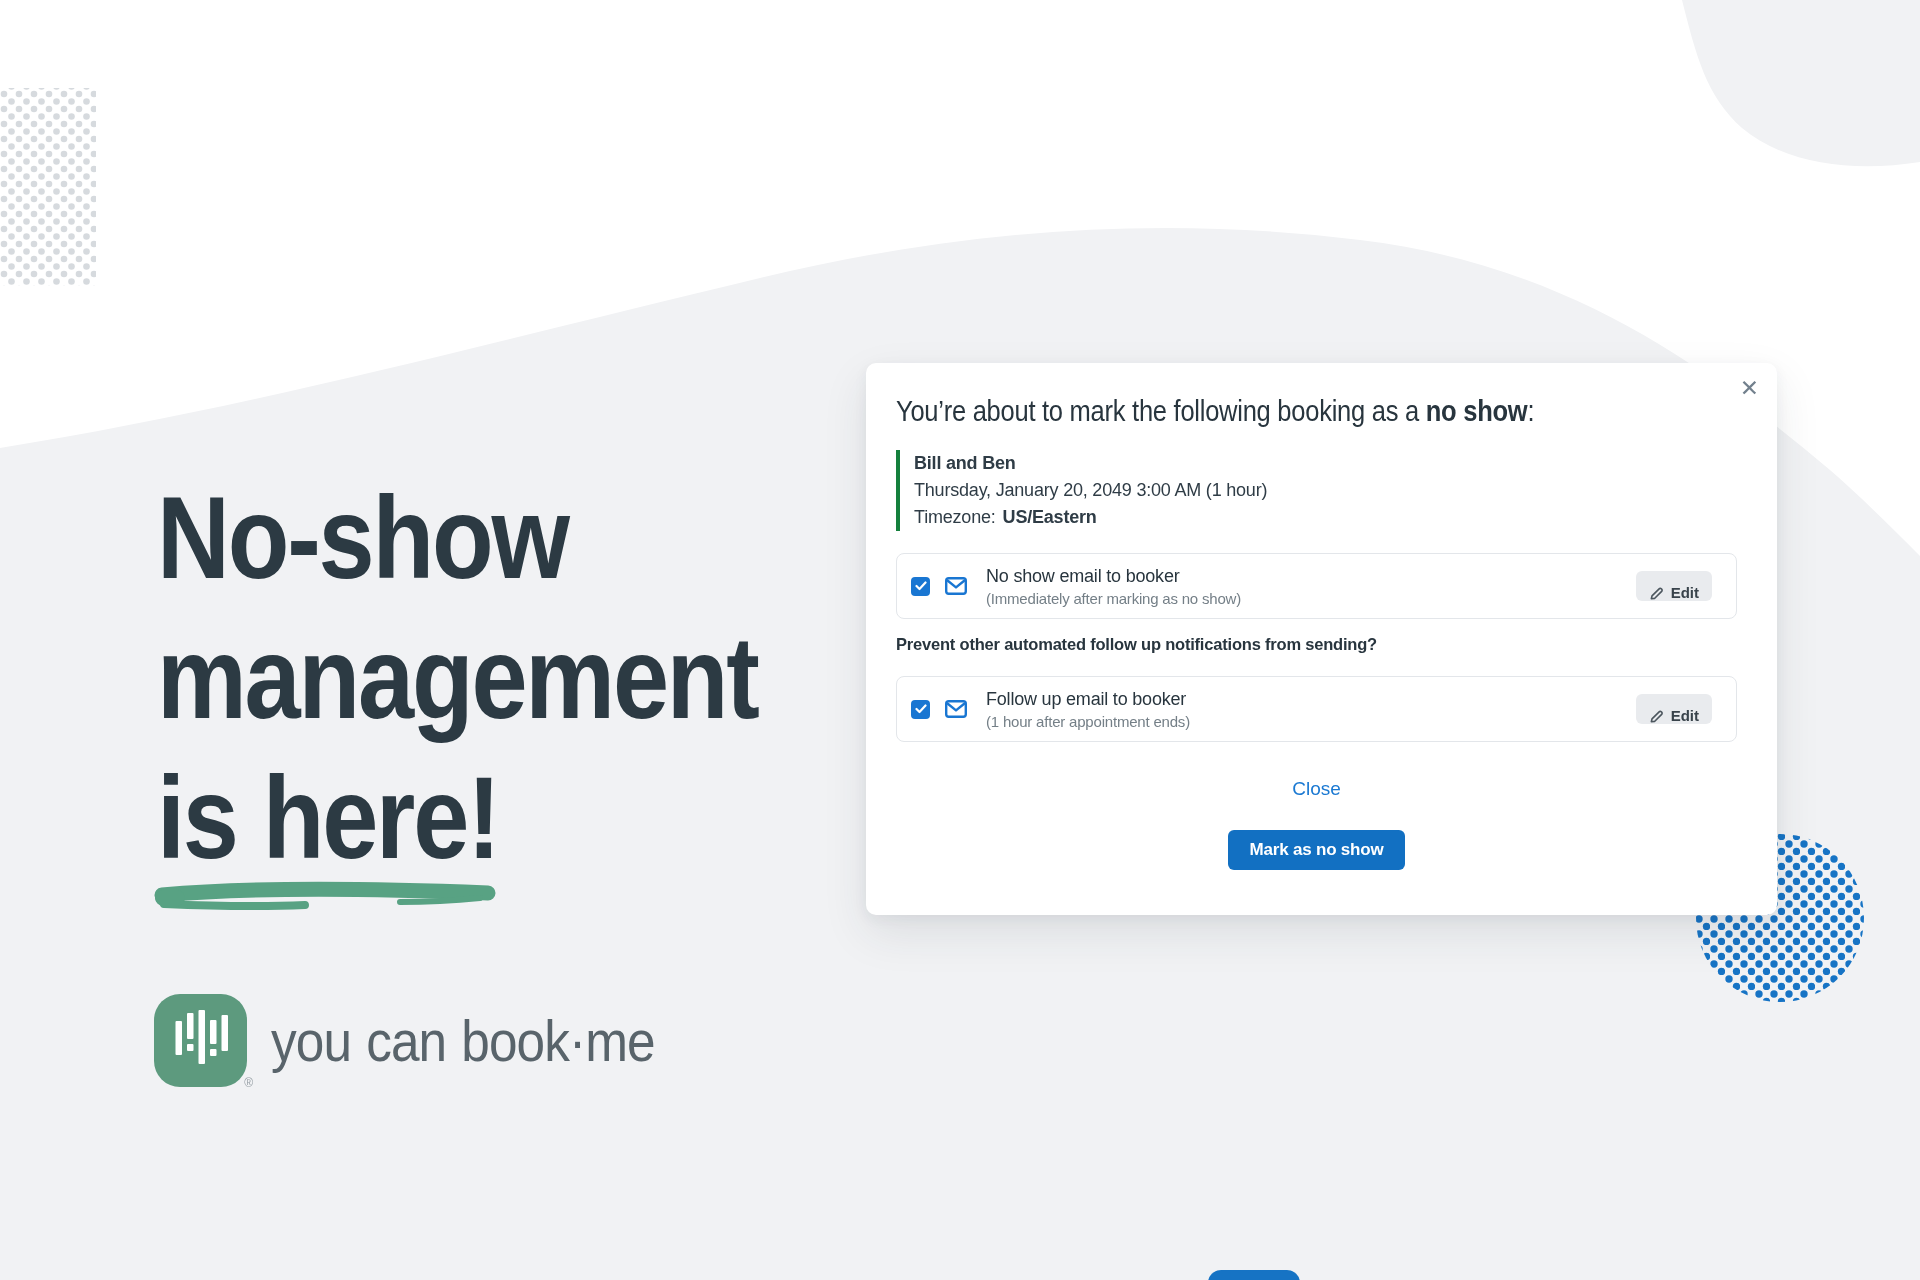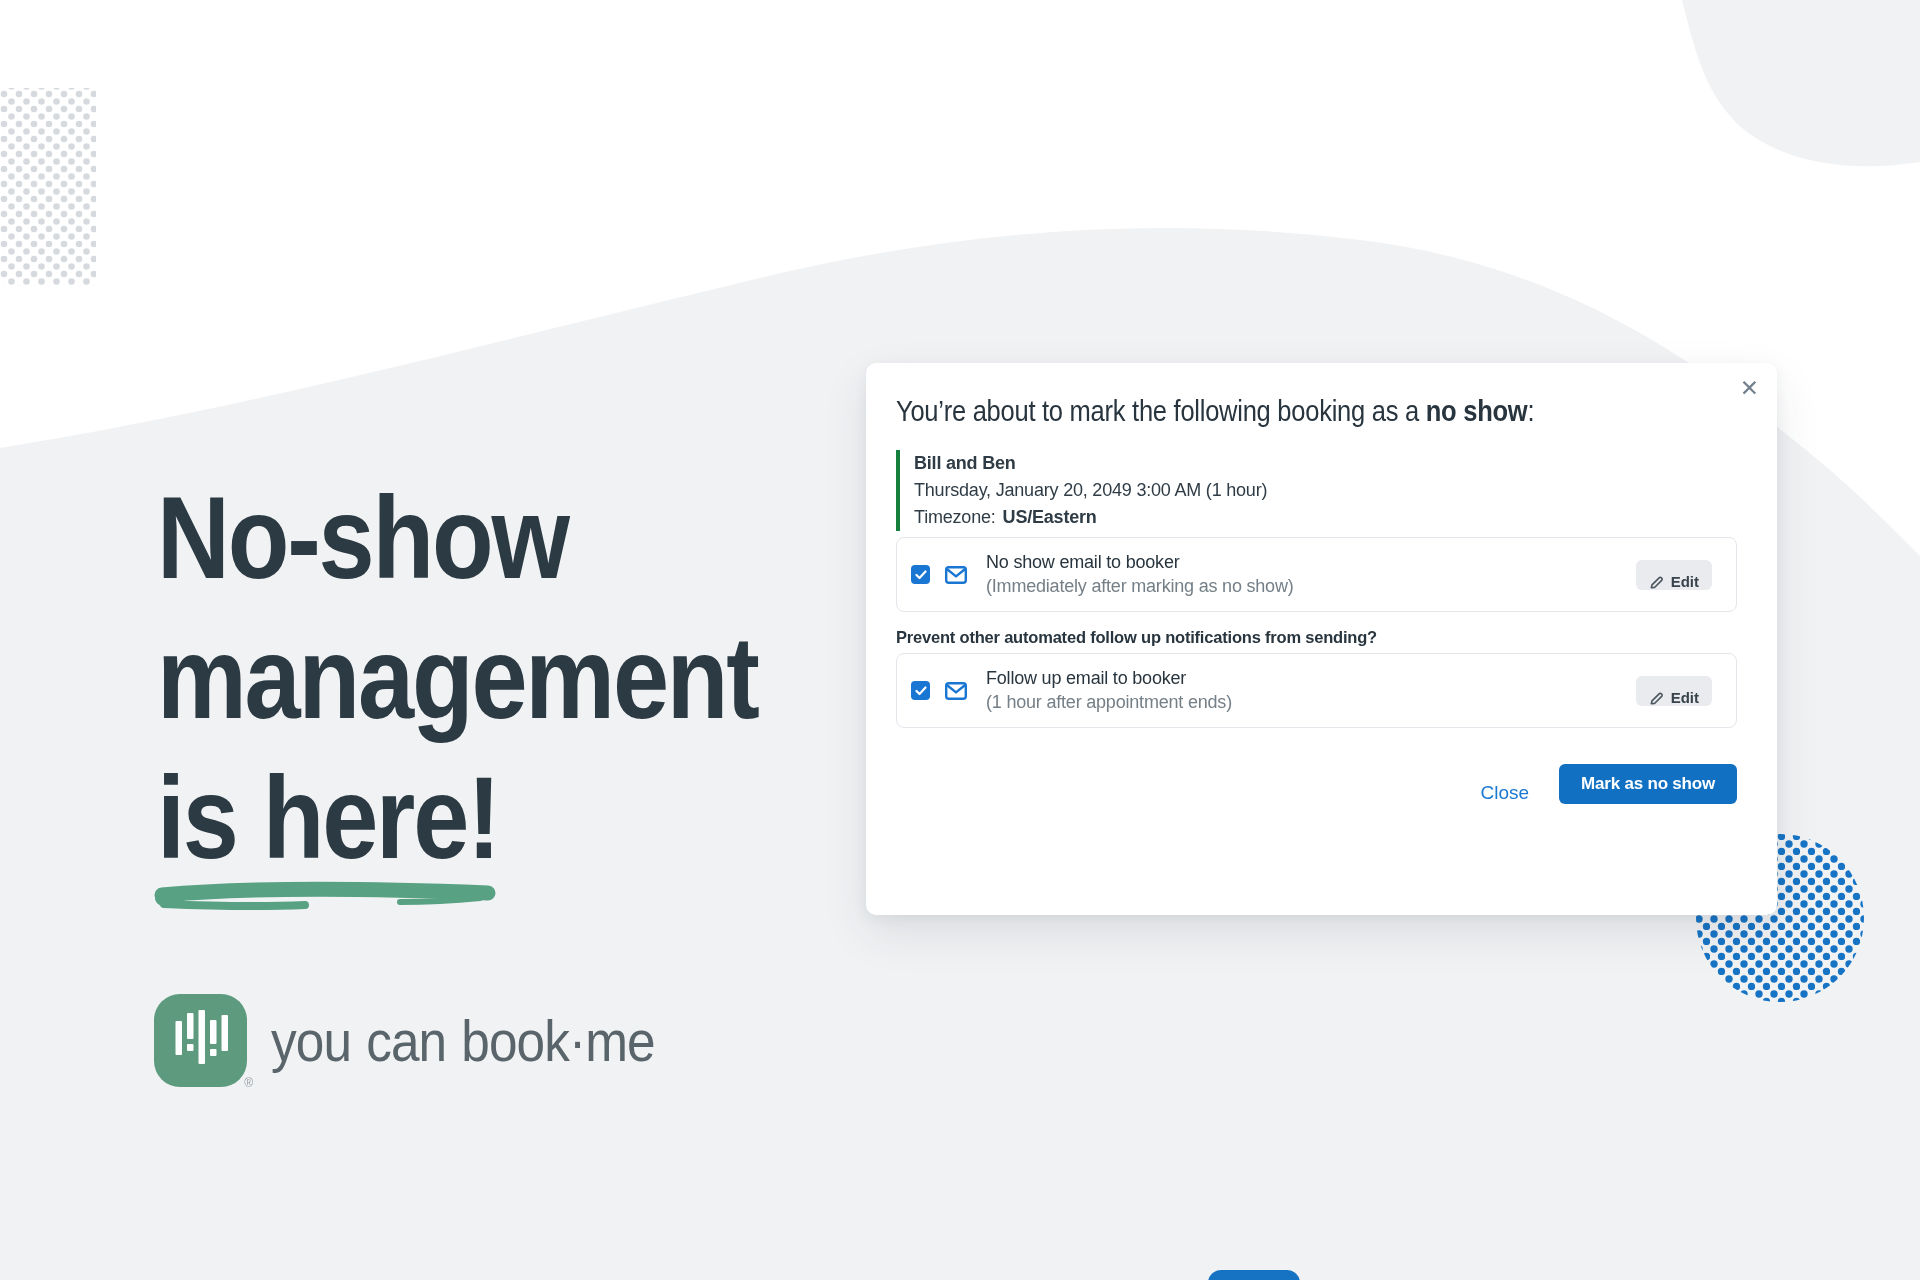--- a/index.html
+++ b/index.html
@@ -28,32 +28,32 @@
     font-size:23px;line-height:1;color:#72808d;cursor:pointer;}
   .title{margin:32px 40px 0 30px;font-size:29px;font-weight:400;color:#28353e;
     letter-spacing:-0.3px;white-space:nowrap;transform:scaleX(0.88);transform-origin:left center;}
   .title b{font-weight:700;}
   .booking{margin:22px 40px 0 30px;border-left:4px solid #15803d;padding-left:14px;
     font-size:18px;line-height:27px;color:#2f3c46;letter-spacing:-0.2px;}
   .b-name{font-weight:700;}
   .b-tz b{font-weight:700;margin-left:7px;}
   .sec{margin:24px 40px 0 30px;font-size:16.5px;font-weight:700;color:#28353e;letter-spacing:-0.2px;}
   .sec.sec2{margin-top:16px;}
-  .action-row{margin:6px 40px 0 30px;height:75px;border:1px solid #e3e6ea;border-radius:8px;
+  .action-row{margin:22px 40px 0 30px;height:66px;border:1px solid #e3e6ea;border-radius:8px;
     display:flex;align-items:center;padding:0 24px 0 14px;background:#fff;box-sizing:border-box;}
   .cb{width:19px;height:19px;border-radius:4px;background:#1976d2;display:flex;
     align-items:center;justify-content:center;flex:0 0 auto;cursor:pointer;}
   .mail{margin-left:15px;display:flex;flex:0 0 auto;}
   .a-text{margin-left:19px;}
   .a-title{font-size:18px;color:#28353e;letter-spacing:-0.2px;}
-  .a-sub{font-size:18px;color:#747f87;margin-top:3px;letter-spacing:-0.2px;}
+  .a-sub{font-size:15px;color:#747f87;margin-top:3px;letter-spacing:-0.2px;}
   .edit{margin-left:auto;height:30px;padding:0 13px;background:#e9ebee;border:none;border-radius:6px;
     display:flex;align-items:flex-end;gap:7px;font-weight:700;font-size:15px;color:#39434b;
     font-family:inherit;cursor:pointer;}
-  .footer{margin:36px 40px 0 30px;display:flex;justify-content:flex-end;align-items:flex-end;gap:30px;}
+  .footer{margin:36px 40px 0 30px;display:flex;justify-content:flex-end;align-items:center;gap:30px;flex-direction:column;}
   .close-link{color:#1b79d2;font-size:19px;text-decoration:none;cursor:pointer;}
   .primary{height:40px;padding:0 22px;background:#1270c2;color:#fff;border:none;border-radius:6px;
     font-weight:700;font-size:17px;letter-spacing:-0.2px;font-family:inherit;cursor:pointer;}
 </style>
 </head>
 <body>
 
 <div class="stage">
 
   <svg class="bg" width="1920" height="1280" viewBox="0 0 1920 1280">

